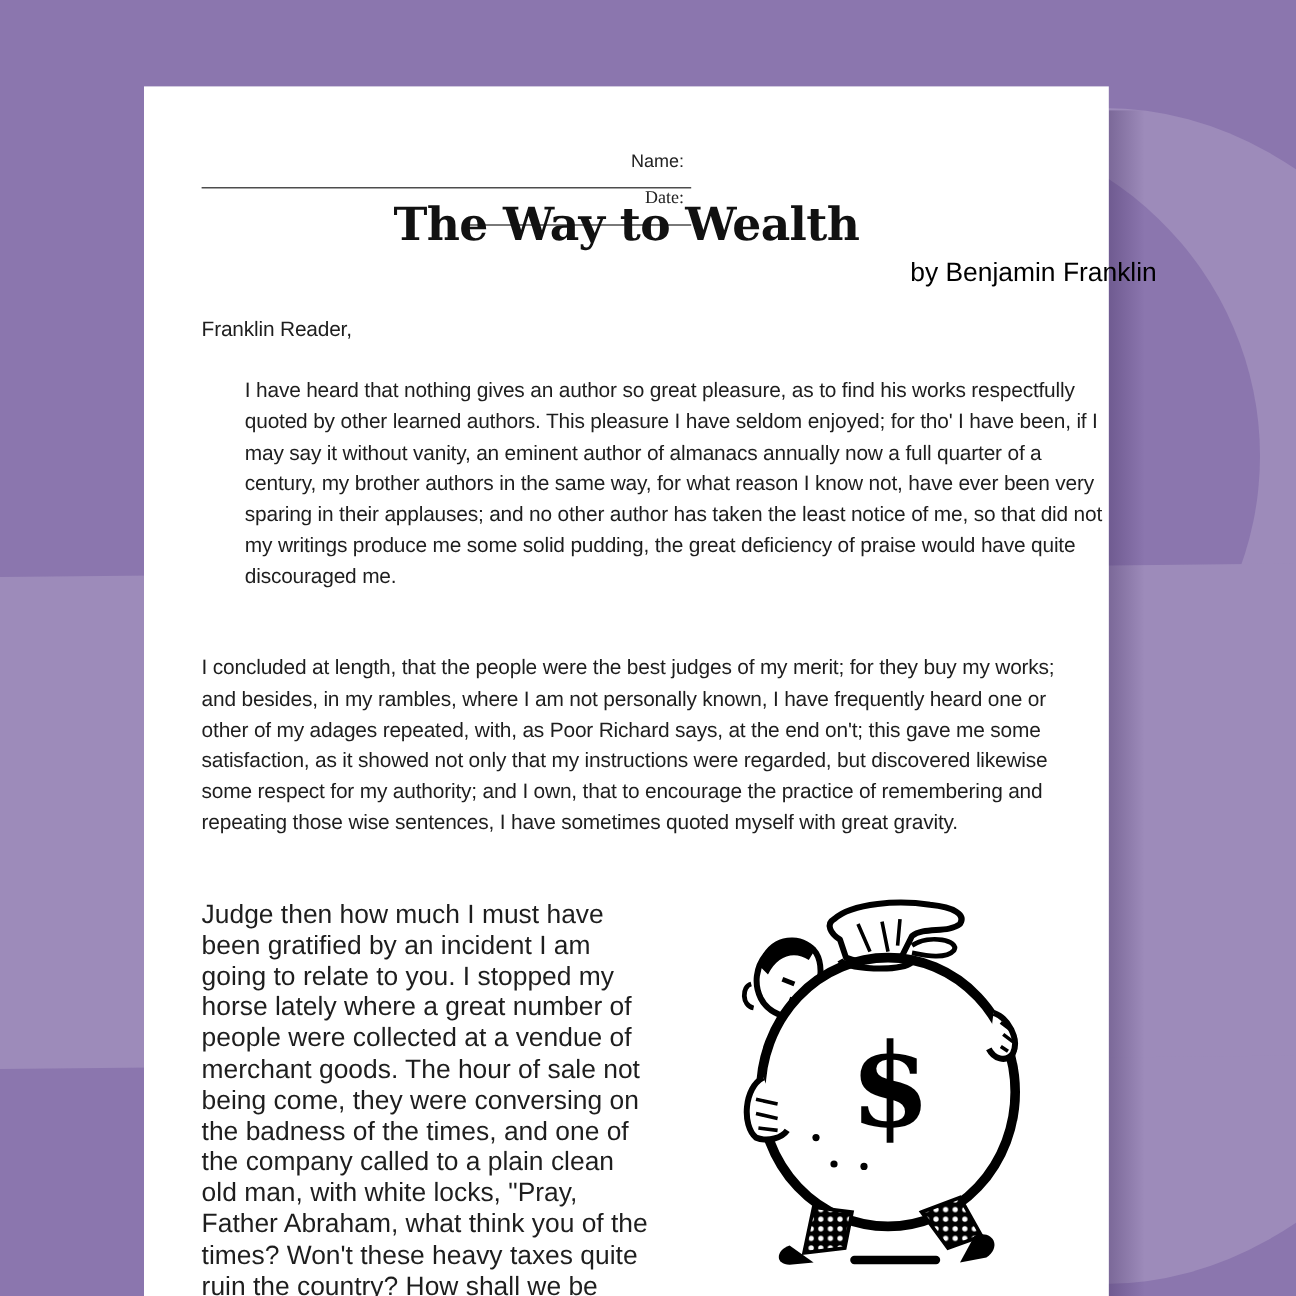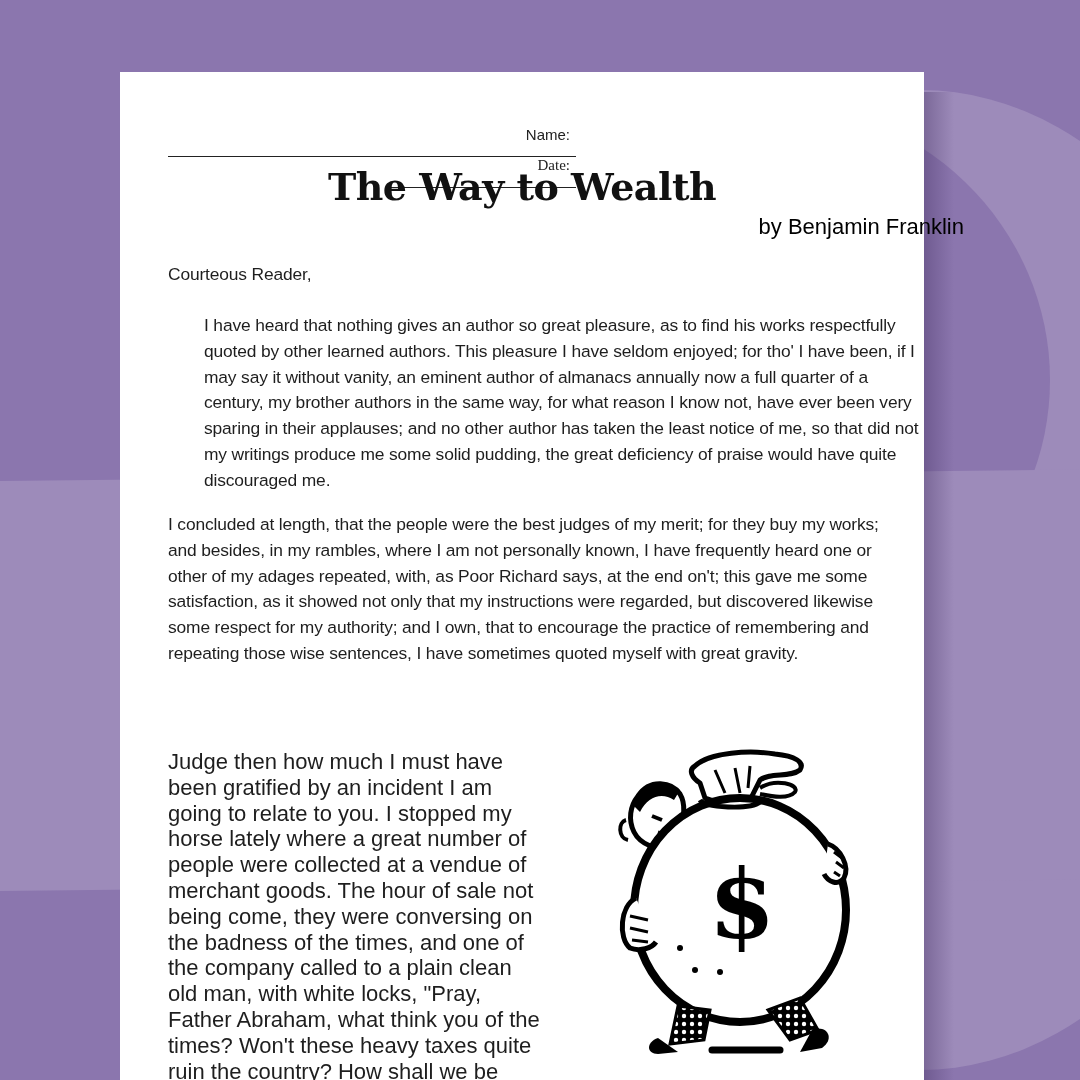--- a/index.html
+++ b/index.html
@@ -81,21 +81,21 @@
   .body-text {
     position: absolute;
     left: 168px;
     font-size: 17.4px;
     line-height: 25.8px;
     color: #1e1e1e;
     letter-spacing: -0.15px;
   }
   .greeting { top: 262px; }
   .para1 { top: 313px; width: 725px; margin-left: 36px; }
-  .para2 { top: 512px; width: 725px; }
+  .para2 { top: 544px; width: 725px; }
   .para3 { top: 749px; width: 375px; font-size: 22px; letter-spacing: 0; }
   .illustration {
     position: absolute;
     left: 600px; top: 748px;
     width: 255px; height: 310px;
   }
 </style>
 </head>
 <body>
 
@@ -111,21 +111,21 @@
 <div class="header-line">
   <span class="field-label">Name:</span>
   <span class="field-line" style="width:408px;"></span>
   <span class="field-label" style="margin-left:18px;font-family:Liberation Serif, serif;">Date:</span>
   <span class="field-line" style="width:186px;"></span>
 </div>
 
 <h1 class="title">The Way to Wealth</h1>
 <div class="author">by Benjamin Franklin</div>
 
-<p class="body-text greeting">Courteous Reader,</p>
+<p class="body-text greeting">Franklin Reader,</p>
 <p class="body-text para1">I have heard that nothing gives an author so great pleasure, as to find his works respectfully quoted by other learned authors. This pleasure I have seldom enjoyed; for tho' I have been, if I may say it without vanity, an eminent author of almanacs annually now a full quarter of a century, my brother authors in the same way, for what reason I know not, have ever been very sparing in their applauses; and no other author has taken the least notice of me, so that did not my writings produce me some solid pudding, the great deficiency of praise would have quite discouraged me.</p>
 <p class="body-text para2">I concluded at length, that the people were the best judges of my merit; for they buy my works; and besides, in my rambles, where I am not personally known, I have frequently heard one or other of my adages repeated, with, as Poor Richard says, at the end on't; this gave me some satisfaction, as it showed not only that my instructions were regarded, but discovered likewise some respect for my authority; and I own, that to encourage the practice of remembering and repeating those wise sentences, I have sometimes quoted myself with great gravity.</p>
 <p class="body-text para3">Judge then how much I must have been gratified by an incident I am going to relate to you. I stopped my horse lately where a great number of people were collected at a vendue of merchant goods. The hour of sale not being come, they were conversing on the badness of the times, and one of the company called to a plain clean old man, with white locks, "Pray, Father Abraham, what think you of the times? Won't these heavy taxes quite ruin the country? How shall we be ever able to pay them? What</p>
 
 <div class="illustration">
   <svg width="255" height="310" viewBox="0 0 255 310">
 
     <path d="M95 18 C110 4 150 2 175 6 C195 8 205 14 200 22 C190 30 170 24 160 32 L150 52 C135 56 118 55 105 50 L100 35 C92 30 88 22 95 18 Z" fill="#fff" stroke="#000" stroke-width="5" stroke-linejoin="round"></path>
     <path d="M160 40 C175 30 200 36 195 44 C188 52 170 48 160 46" fill="#fff" stroke="#000" stroke-width="4"></path>
     <path d="M115 22 L125 45 M135 20 L140 45 M150 18 L148 40" stroke="#000" stroke-width="3"></path>

